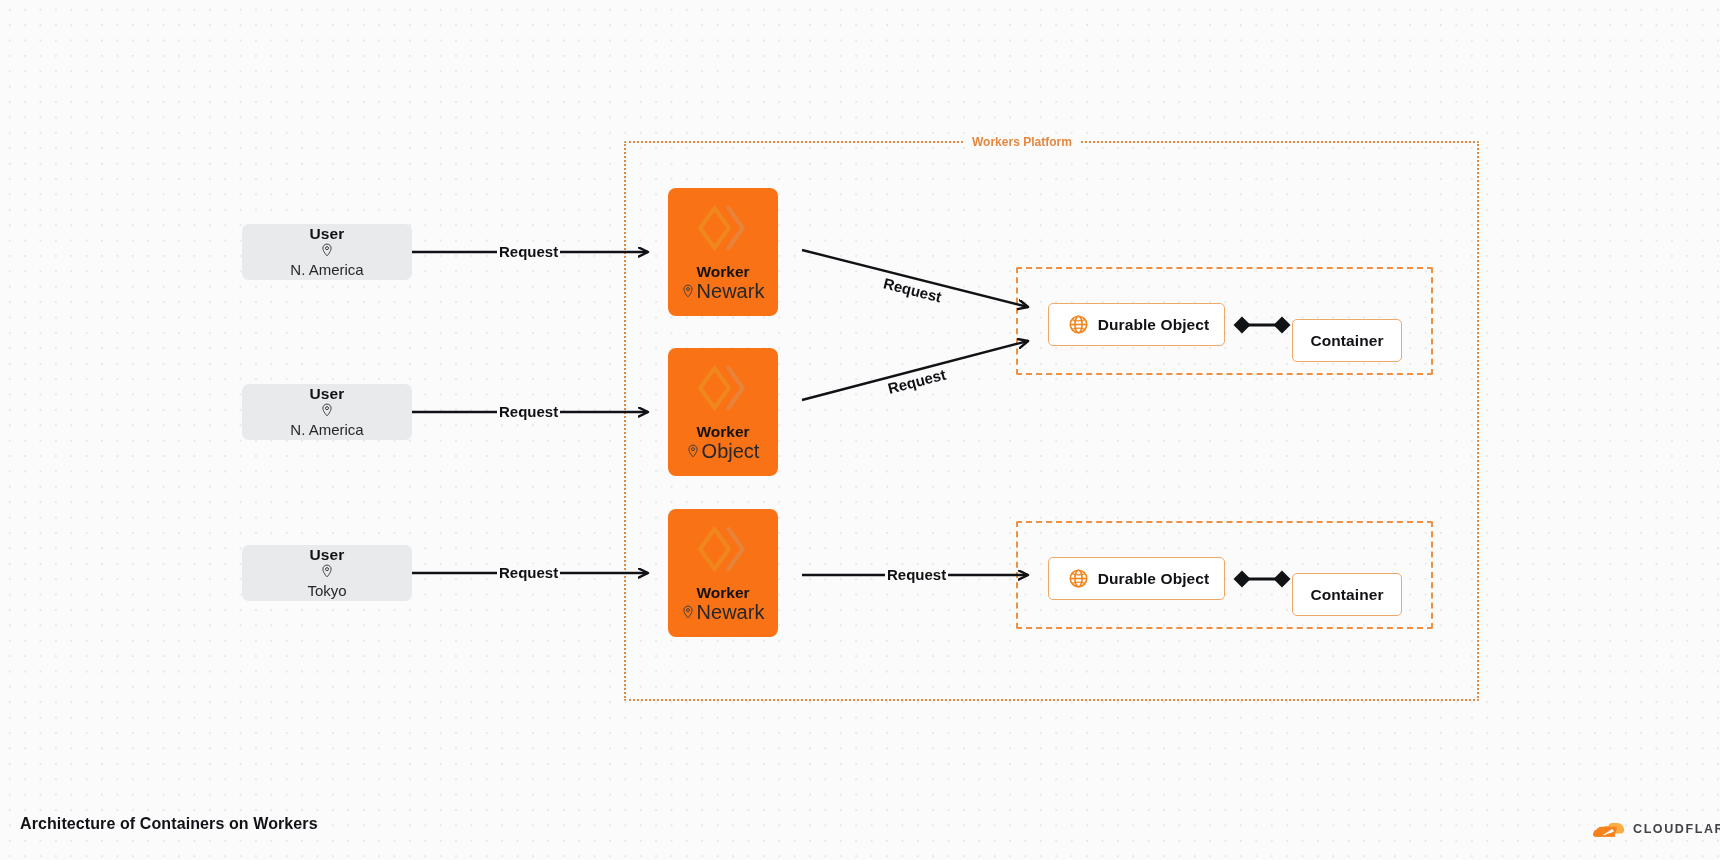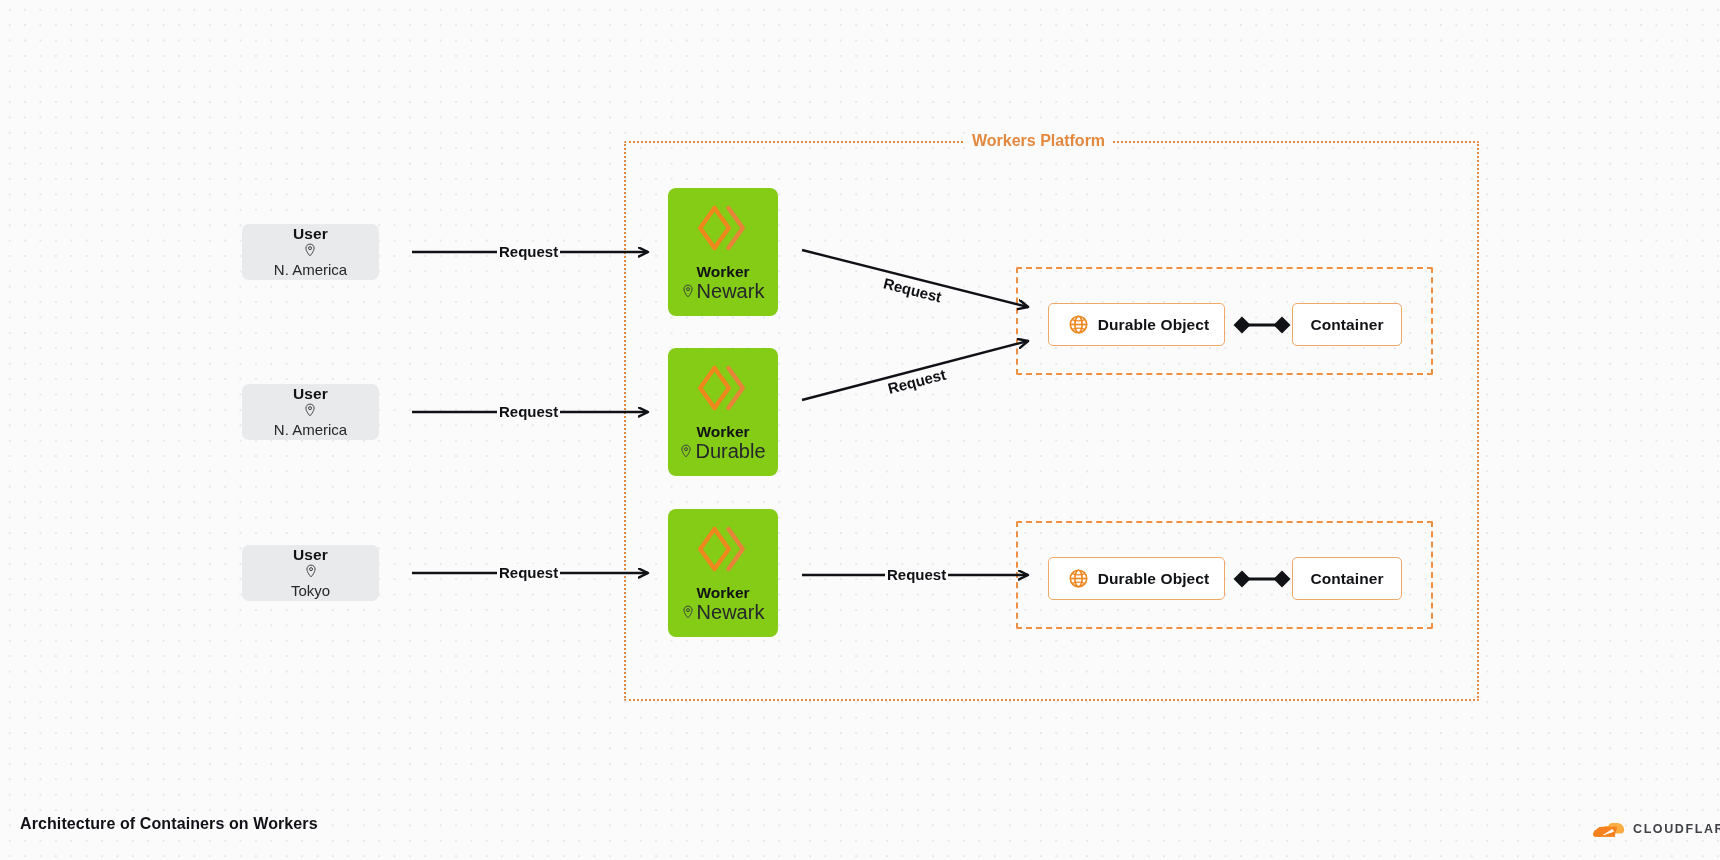--- a/index.html
+++ b/index.html
@@ -14,40 +14,40 @@
     position:absolute;inset:0;
     background-color:#fbfbfc;
     background-image:radial-gradient(circle, #e6e7ea 1.3px, transparent 1.4px);
     background-size:15.4px 15.4px;
     background-position:2px 2px;
   }
   .abs{position:absolute;}
 
   
   .user-node{
-    width:137px;height:56px;
+    width:170px;height:56px;
     background:#e9eaeb;
     border-radius:7px;
     display:flex;flex-direction:column;
     align-items:center;justify-content:center;
     gap:1px;
   }
   .user-node .n-title{
     font-size:15.5px;font-weight:bold;color:#111216;letter-spacing:.1px;
     line-height:17px;
   }
   .user-node .n-loc{
     font-size:15px;color:#26272c;line-height:18px;
     display:flex;align-items:center;gap:4px;flex-direction:column;
   }
 
   
   .worker-node{
     width:110px;height:128px;
-    background:#84cc16;
+    background:#f97316;
     border-radius:8px;
     display:flex;flex-direction:column;
     align-items:center;justify-content:center;
     gap:2px;
   }
   .worker-node .wlogo{margin-bottom:9px;display:block;}
   .worker-node .n-title{
     font-size:15.5px;font-weight:bold;color:#111216;line-height:17px;
   }
   .worker-node .n-loc{
@@ -58,21 +58,21 @@
   
   .pin{width:12px;height:14px;display:inline-block;flex:0 0 auto;}
 
   
   .platform-frame{
     border:2.5px dotted #e2883f;
     border-radius:2px;
     box-sizing:border-box;
   }
   .platform-label{
-    font-size:16px;font-weight:bold;color:#e2883f;
+    font-size:12px;font-weight:bold;color:#e2883f;
     background:#fbfbfc;
     padding:0 7px;
     white-space:nowrap;
     line-height:16px;
   }
 
   
   .group-frame{
     border:2.4px dashed #ef8f42;
     border-radius:2px;
@@ -84,21 +84,21 @@
     background:#ffffff;
     border:1.6px solid #f0a868;
     border-radius:5px;
     box-sizing:border-box;
     display:flex;align-items:center;justify-content:center;
     gap:9px;
     font-size:15.5px;font-weight:bold;color:#111216;
     letter-spacing:.1px;
   }
   .do-box{width:177px;height:43px;padding-left:4px;}
-  .container-box{width:110px;height:43px;}
+  .container-box{width:110px;height:43px;margin-top:16px;}
 
   
   .req-label{
     font-size:15px;font-weight:bold;color:#101114;
     background:#fbfbfc;
     padding:0 2px;
     white-space:nowrap;
     line-height:17px;
   }
 
@@ -227,21 +227,21 @@
     <path d="M19.5 4 L5.2 24 L19.5 44" fill="none" stroke="#f0861e" stroke-width="4.2" stroke-linecap="round" stroke-linejoin="round"></path>
     <path d="M19.5 4 L33.8 24 L19.5 44" fill="none" stroke="#f0861e" stroke-width="4.2" stroke-linecap="round" stroke-linejoin="round"></path>
     <path d="M33.5 4 L47.8 24 L33.5 44" fill="none" stroke="#e8833a" stroke-width="4.2" stroke-linecap="round" stroke-linejoin="round"></path>
   </svg>
   <span class="n-title">Worker</span>
   <span class="n-loc">
     <svg class="pin" viewBox="0 0 12 14">
       <path d="M6 1.1c-2.3 0-4.1 1.8-4.1 4.05 0 2.9 3.45 7.1 3.6 7.28a.65.65 0 0 0 1 0c.15-.18 3.6-4.38 3.6-7.28C10.1 2.9 8.3 1.1 6 1.1z" fill="none" stroke="#3a3c42" stroke-width="1"></path>
       <circle cx="6" cy="5.15" r="1.5" fill="none" stroke="#3a3c42" stroke-width="1"></circle>
     </svg>
-    <span>Durable</span>
+    <span>Object</span>
   </span>
 </div>
 
 <div class="abs worker-node" style="left:668px;top:509px;">
   <svg class="wlogo" width="56" height="48" viewBox="0 0 56 48">
     <path d="M19.5 4 L5.2 24 L19.5 44" fill="none" stroke="#f0861e" stroke-width="4.2" stroke-linecap="round" stroke-linejoin="round"></path>
     <path d="M19.5 4 L33.8 24 L19.5 44" fill="none" stroke="#f0861e" stroke-width="4.2" stroke-linecap="round" stroke-linejoin="round"></path>
     <path d="M33.5 4 L47.8 24 L33.5 44" fill="none" stroke="#e8833a" stroke-width="4.2" stroke-linecap="round" stroke-linejoin="round"></path>
   </svg>
   <span class="n-title">Worker</span>

